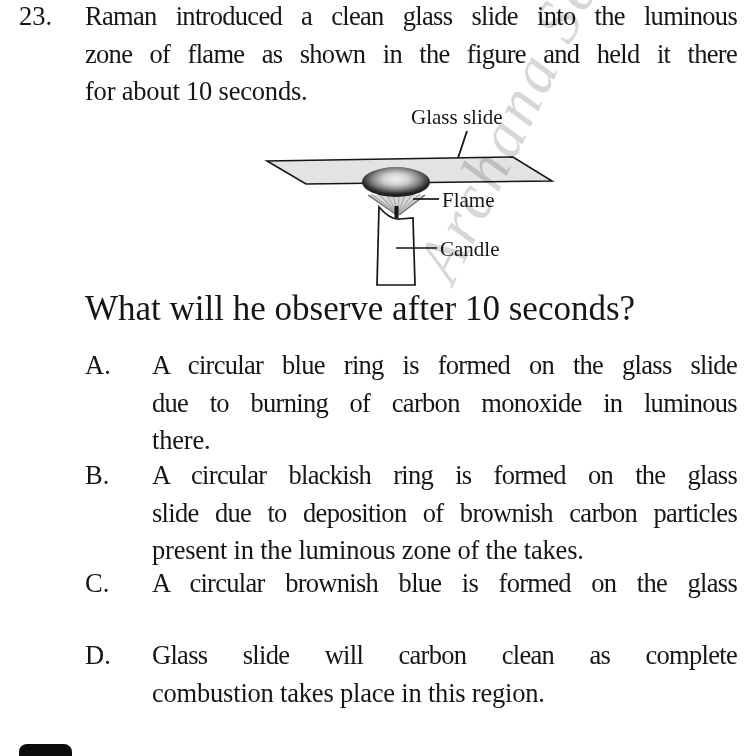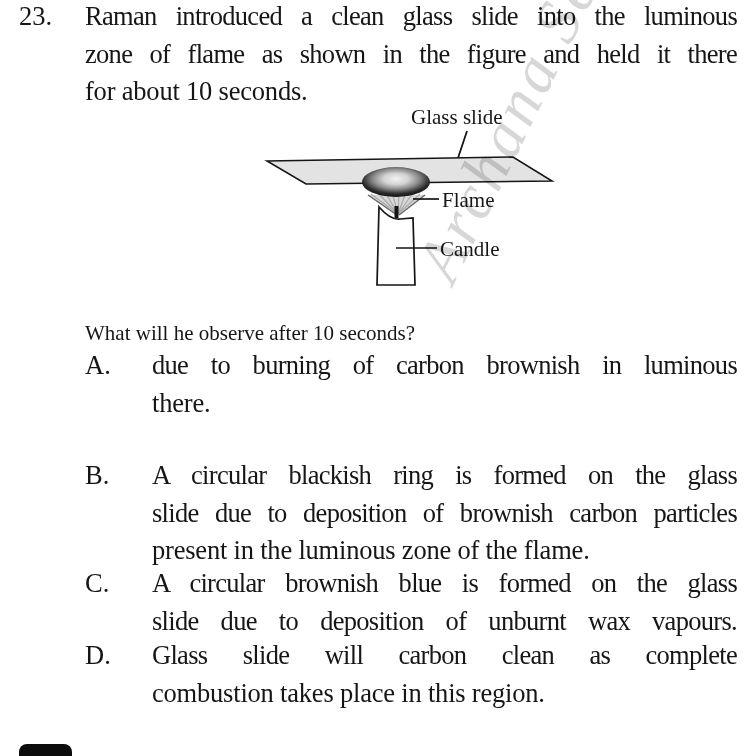--- a/index.html
+++ b/index.html
@@ -19,21 +19,21 @@
     position:absolute;left:0;top:0;display:inline-block;white-space:nowrap;
     transform:translate(401px,260px) rotate(-64deg);transform-origin:0 0;
     font-size:64px;font-style:italic;letter-spacing:4px;color:#d7d7d7;
   }
 
   
   .ln{font-size:26.5px;line-height:37.5px;letter-spacing:-0.2px;}
   .ln.j{text-align:justify;text-align-last:justify;letter-spacing:-0.7px;}
   .qnum{position:absolute;left:19px;top:-2px;font-size:26.5px;line-height:37.5px;z-index:2;}
   .qtext{position:absolute;left:85px;top:-2px;width:652px;z-index:2;}
-  .prompt{position:absolute;left:85px;top:315px;font-size:21px;line-height:37.5px;z-index:2;}
+  .prompt{position:absolute;left:85px;top:290px;font-size:35px;line-height:37.5px;z-index:2;}
 
   .opt{position:absolute;left:85px;width:652px;display:flex;z-index:2;}
   .opt .letter{flex:none;width:67px;font-size:26.5px;line-height:37.5px;}
   .opt .olines{flex:1 1 auto;min-width:0;}
   #opt-a{top:347px;}
   #opt-b{top:457px;}
   #opt-c{top:565px;}
   #opt-d{top:637px;}
 
   
@@ -105,39 +105,39 @@
     <text x="158" y="26">Glass slide</text>
     <text x="189" y="109">Flame</text>
     <text x="187" y="158">Candle</text>
   </svg>
 
   <div class="prompt">What will he observe after 10 seconds?</div>
 
   <div class="opt" id="opt-a">
     <div class="letter">A.</div>
     <div class="olines">
-      <div class="ln j">due to burning of carbon brownish in luminous</div>
+      <div class="ln j">A circular blue ring is formed on the glass slide</div>
+      <div class="ln j">due to burning of carbon monoxide in luminous</div>
       <div class="ln">there.</div>
     </div>
   </div>
 
   <div class="opt" id="opt-b">
     <div class="letter">B.</div>
     <div class="olines">
       <div class="ln j">A circular blackish ring is formed on the glass</div>
       <div class="ln j">slide due to deposition of brownish carbon particles</div>
-      <div class="ln">present in the luminous zone of the flame.</div>
+      <div class="ln">present in the luminous zone of the takes.</div>
     </div>
   </div>
 
   <div class="opt" id="opt-c">
     <div class="letter">C.</div>
     <div class="olines">
       <div class="ln j">A circular brownish blue is formed on the glass</div>
-      <div class="ln j">slide due to deposition of unburnt wax vapours.</div>
     </div>
   </div>
 
   <div class="opt" id="opt-d">
     <div class="letter">D.</div>
     <div class="olines">
       <div class="ln j">Glass slide will carbon clean as complete</div>
       <div class="ln">combustion takes place in this region.</div>
     </div>
   </div>

